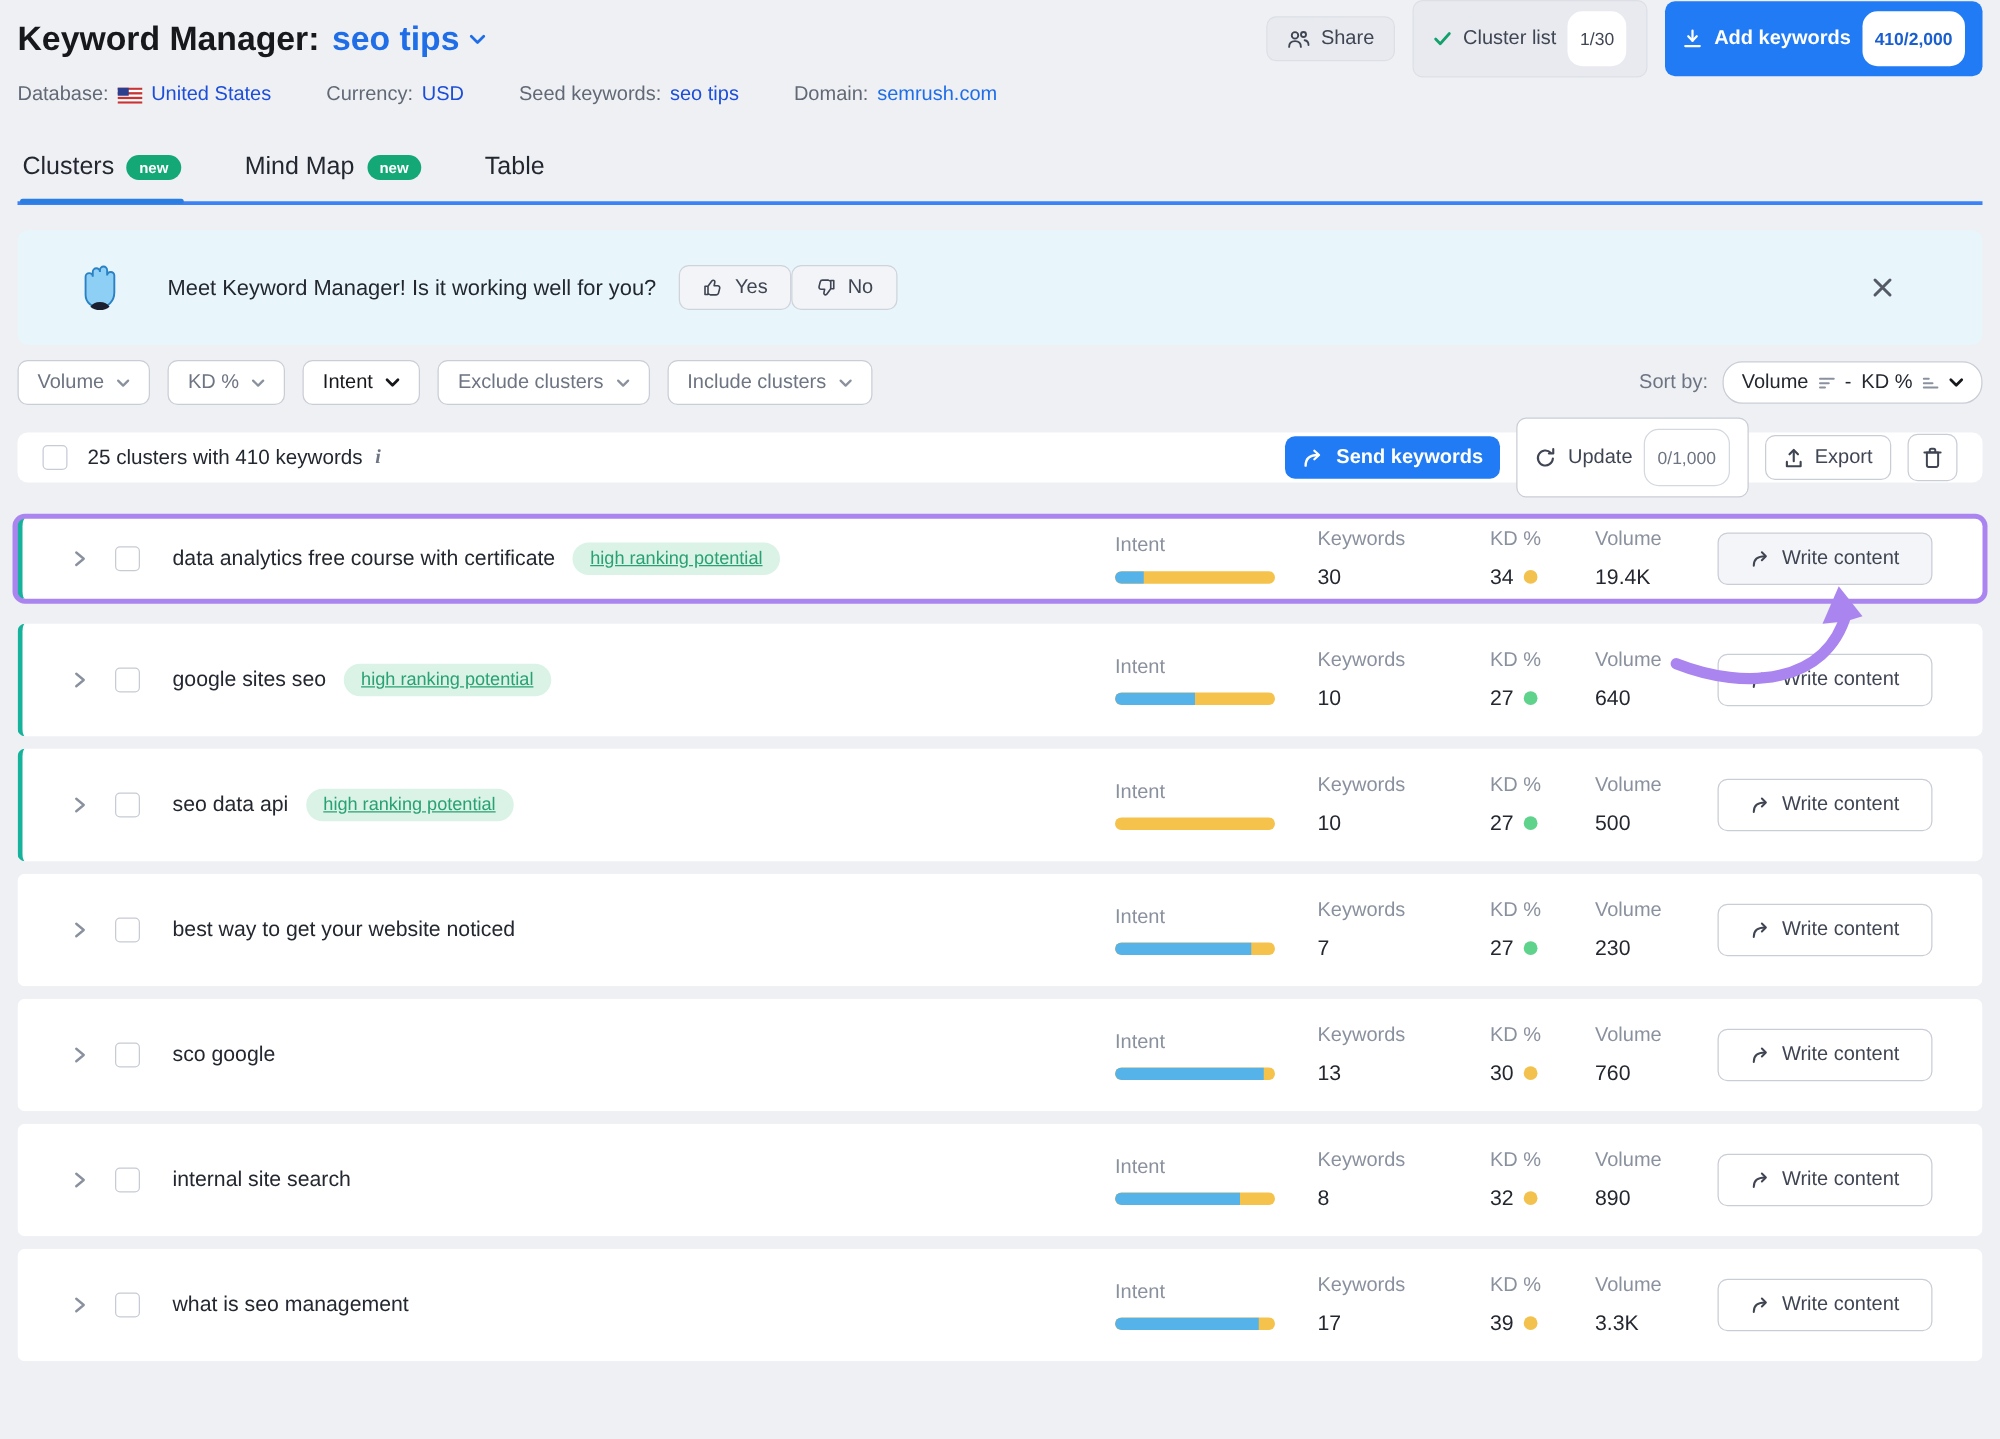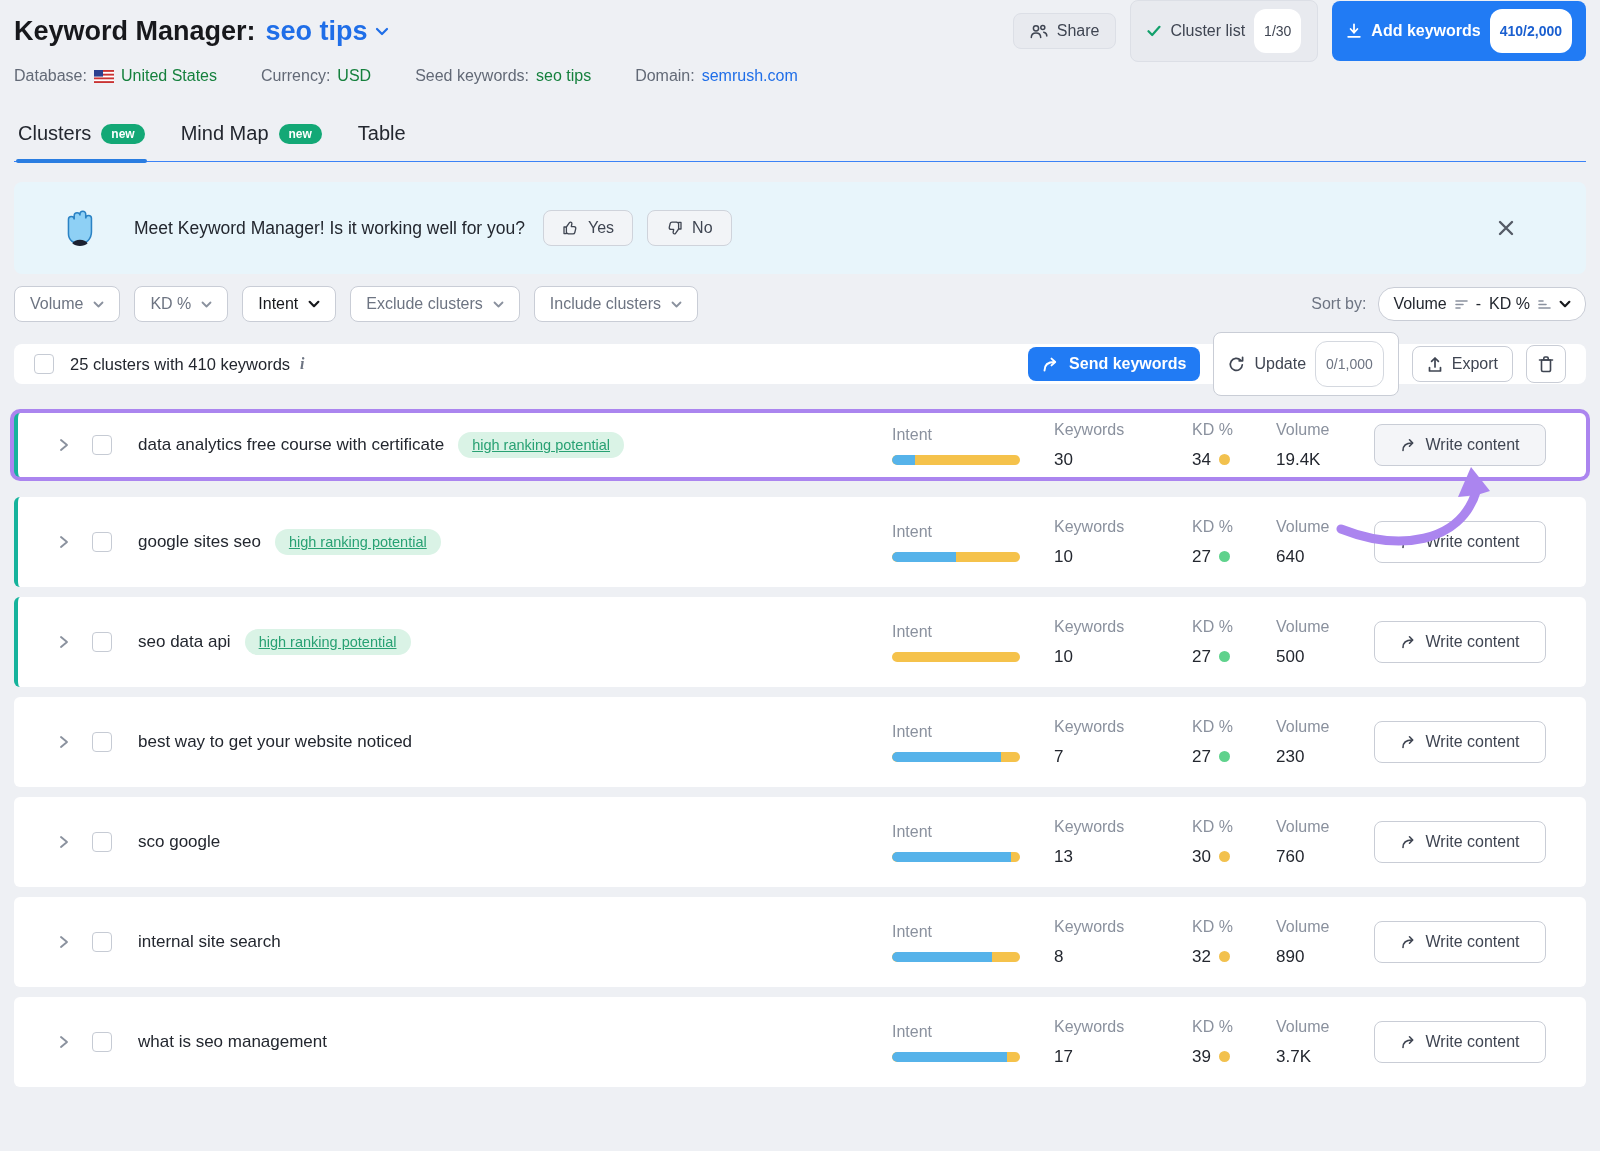--- a/index.html
+++ b/index.html
@@ -21,35 +21,35 @@
   .btn-gray { background:#e8eaef; border:1px solid #dcdfe6; border-radius:8px; padding:8px 16px; font-size:16px; color:#3f4552; }
   .btn-blue { background:#217bf4; border-radius:8px; padding:8px 14px; font-size:16px; color:#fff; font-weight:700; }
   .pill { background:#fff; border-radius:12px; padding:14px 10px; font-size:14px; color:#3f4552; font-weight:400; }
   .pill-blue { color:#1a5fd0; font-weight:700; }
   .pill-bordered { border:1px solid #d4d8df; color:#6d7482; }
 
   
   .meta-row { display:flex; align-items:center; gap:44px; margin-top:14px; font-size:16px; height:24px; }
   .meta-item { display:flex; align-items:center; gap:7px; }
   .meta-label { color:#626976; }
-  .meta-value { color:#15803d; }
+  .meta-value { color:#1d4ed8; }
   .meta-link { color:#1f6ee8; cursor:pointer;text-align:right; }
 
   
-  .tabs { display:flex; gap:32px; margin-top:26px; border-bottom:1px solid #3b82f6; padding:0 2px; }
+  .tabs { display:flex; gap:47px; margin-top:26px; border-bottom:3px solid #3b82f6; padding:0 2px; }
   .tab { display:flex; align-items:center; gap:10px; font-size:20px; color:#23272f; padding:8px 2px 16px 2px; position:relative; cursor:pointer; }
   .tab.active { font-weight:500; }
   .tab.active::after { content:""; position:absolute; left:0; right:0; bottom:-2px; height:4px; background:#2a7de1; border-radius:3px; }
   .new-badge { background:#13a876; color:#fff; font-size:12px; font-weight:700; border-radius:10px; padding:3px 10px; }
 
   
   .banner { margin-top:20px; background:#e8f5fb; border-radius:8px; height:92px; display:flex; align-items:center; padding:0 30px 0 42px; position:relative; }
   .banner-icon { width:46px; height:46px; margin-right:32px; }
   .banner-text { font-size:17.5px; color:#23272f; }
-  .banner-btns { display:flex; gap:14px; margin-left:18px;justify-content:space-between; }
+  .banner-btns { display:flex; gap:0; margin-left:18px;justify-content:space-between; }
   .btn-feedback { background:#f2f4f7; border:1px solid #cfd3db; border-radius:8px; padding:8px 18px; font-size:16px; color:#3f4552; }
   .banner-close { position:absolute; right:70px; top:36px; width:20px; height:20px; cursor:pointer; }
 
   
   .search-row { margin-top:28px; display:flex; }
   .search-input { width:270px; height:35px; border:1px solid #c9cdd6; border-right:none; border-radius:8px 0 0 8px; padding:0 12px; font-size:16px; font-family:inherit; color:#23272f; background:#fff; }
   .search-input::placeholder { color:#8a919e; }
   .search-btn { width:38px; height:35px; background:#eceef2; border:1px solid #b9bec9; border-radius:0 8px 8px 0; display:flex; align-items:center; justify-content:center; cursor:pointer; }
 
   .filters-row { margin-top:12px; display:flex; align-items:center; }
@@ -555,21 +555,21 @@
       </div>
       <div class="metric m-kd">
         <span class="m-label">KD %</span>
         <span class="m-value">
               <span>39</span>
               <span class="kd-dot medium"></span>
             </span>
       </div>
       <div class="metric m-volume">
         <span class="m-label">Volume</span>
-        <span class="m-value">3.7K</span>
+        <span class="m-value">3.3K</span>
       </div>
       <button class="btn write-btn">
         <svg class="ic" width="16" height="14" viewBox="0 0 16 14">
               <path d="M2 12.5c0-5.8 4-7.5 9-7.5" fill="none" stroke="#3f4552" stroke-width="1.6" stroke-linecap="round"></path>
               <polyline points="8.5,1.8 11.7,5 8.5,8.2" fill="none" stroke="#3f4552" stroke-width="1.6" stroke-linecap="round" stroke-linejoin="round"></polyline>
             </svg>
         <span>Write content</span>
       </button>
     </div>
   </div>

